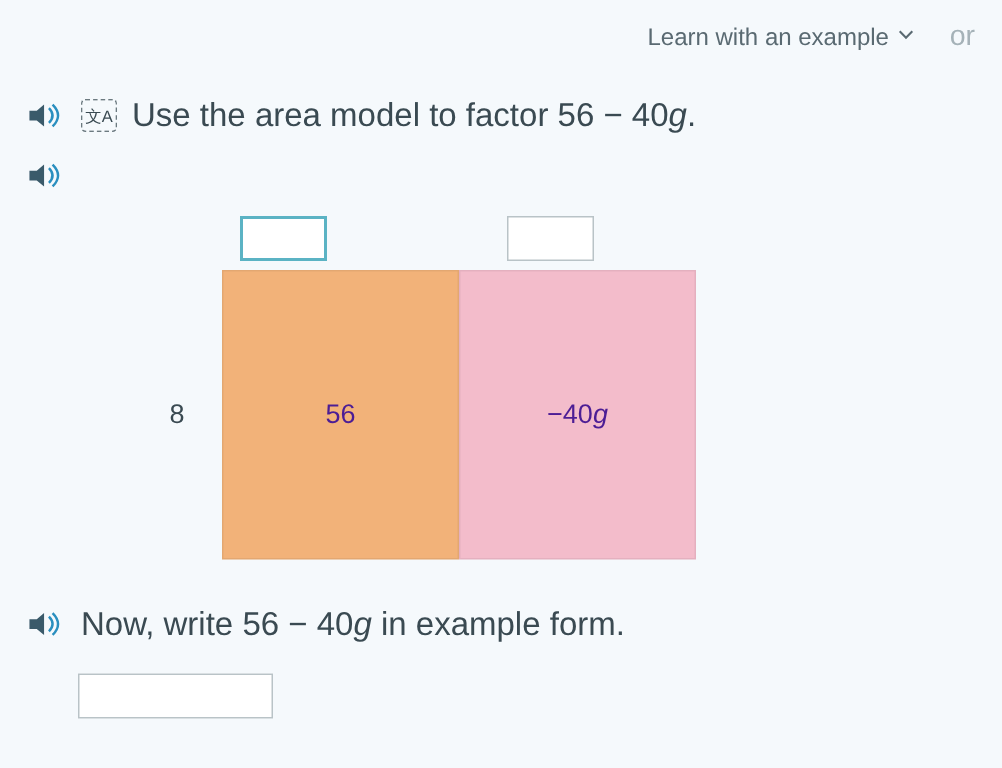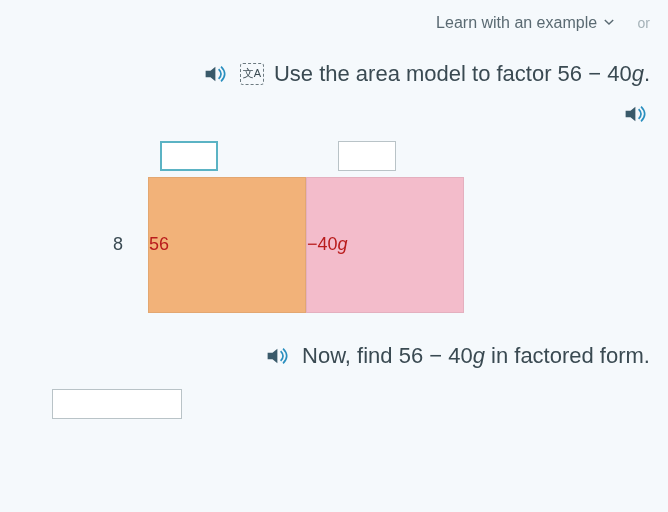--- a/index.html
+++ b/index.html
@@ -15,31 +15,30 @@
   .topbar {
     display: flex;
     justify-content: flex-end;
     align-items: center;
     padding: 14px 18px 22px 18px;
     gap: 22px;
     font-size: 16px;
     color: #6c7a80;
   }
   .topbar .learn { cursor: pointer; color: #5a6a72; }
-  .topbar .or { color: #a5b2b8; font-size: 14px; }
+  .topbar .or { color: #a5b2b8; font-size: 19px; }
   .topbar .watch { cursor: pointer; color: #5a6a72; }
   .chev { display: inline-block; vertical-align: middle; }
   .chev svg { width: 14px; height: 14px; }
 
   .row {
     display: flex;
     align-items: center;
     gap: 10px;
     padding: 6px 18px 10px 18px;
-    justify-content: flex-end;
   }
   .row .text {
     font-size: 22px;
     color: #3a4a52;
   }
   .row .text .expr { font-style: normal; }
   .row .text em, .row .text .var { font-style: italic; }
 
   .speaker {
     width: 26px; height: 22px;
@@ -83,25 +82,26 @@
     margin-left: 100px;
   }
   .side-label {
     width: 36px;
     text-align: center;
     font-size: 18px;
     color: #3a4a52;
     margin-right: 12px;
   }
   .tile {
-    width: 158px; height: 136px;
+    width: 158px; height: 193px;
     display: flex;
     align-items: center;
+    justify-content: center;
     font-size: 18px;
-    color: #b91c1c;
+    color: #4c1d95;
     border: 1px solid rgba(0,0,0,0.06);
   }
   .tile.orange { background: #f2b279; }
   .tile.pink   { background: #f3bccb; }
   .tile .neg { font-style: normal; }
   .tile .g { font-style: italic; }
 
   .factored-input {
     margin: 10px 0 0 52px;
     width: 130px; height: 30px;
@@ -166,17 +166,17 @@
 
 <div class="row">
   <span class="speaker">
     <svg viewBox="0 0 32 24">
       <path d="M2 8 L8 8 L14 3 L14 21 L8 16 L2 16 Z" fill="#3a5a6a"></path>
       <path d="M18 6 Q24 12 18 18" fill="none" stroke="#2a8fbf" stroke-width="2"></path>
       <path d="M21 3 Q30 12 21 21" fill="none" stroke="#2a8fbf" stroke-width="2"></path>
     </svg>
   </span>
   <span class="text">
-    <span>Now, find </span><span class="expr">56 − 40</span><span class="var">g</span><span> in factored form.</span>
+    <span>Now, write </span><span class="expr">56 − 40</span><span class="var">g</span><span> in example form.</span>
   </span>
 </div>
 
 <div class="factored-input"></div>
 
 </body></html>

